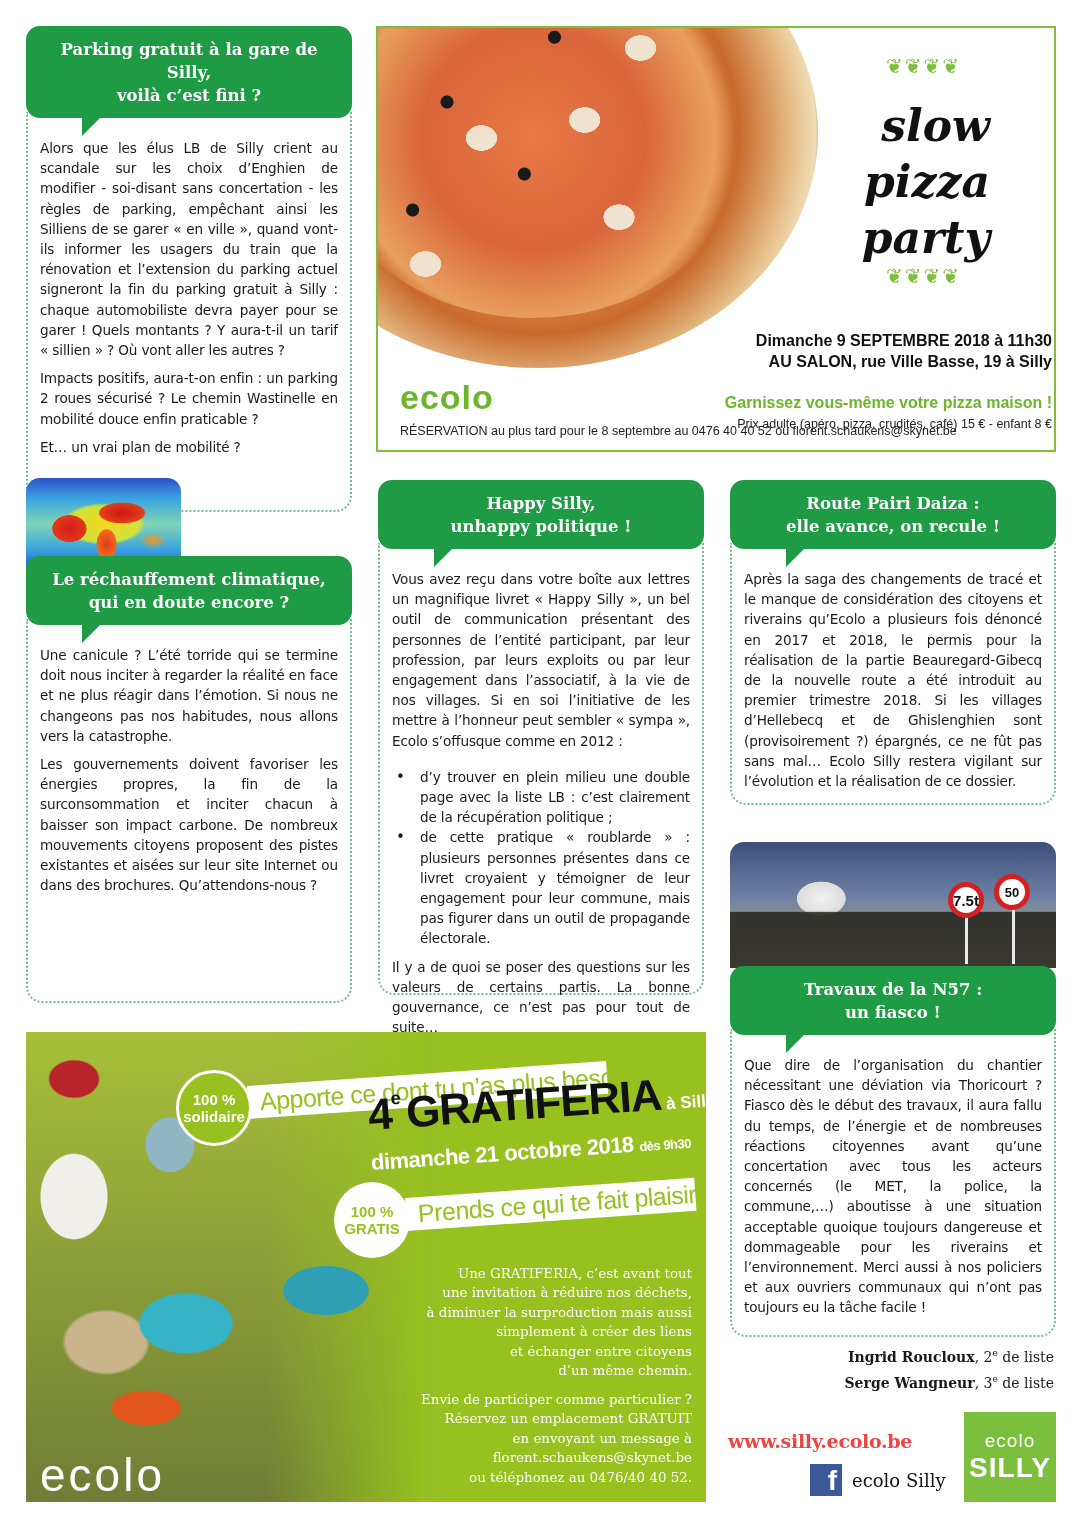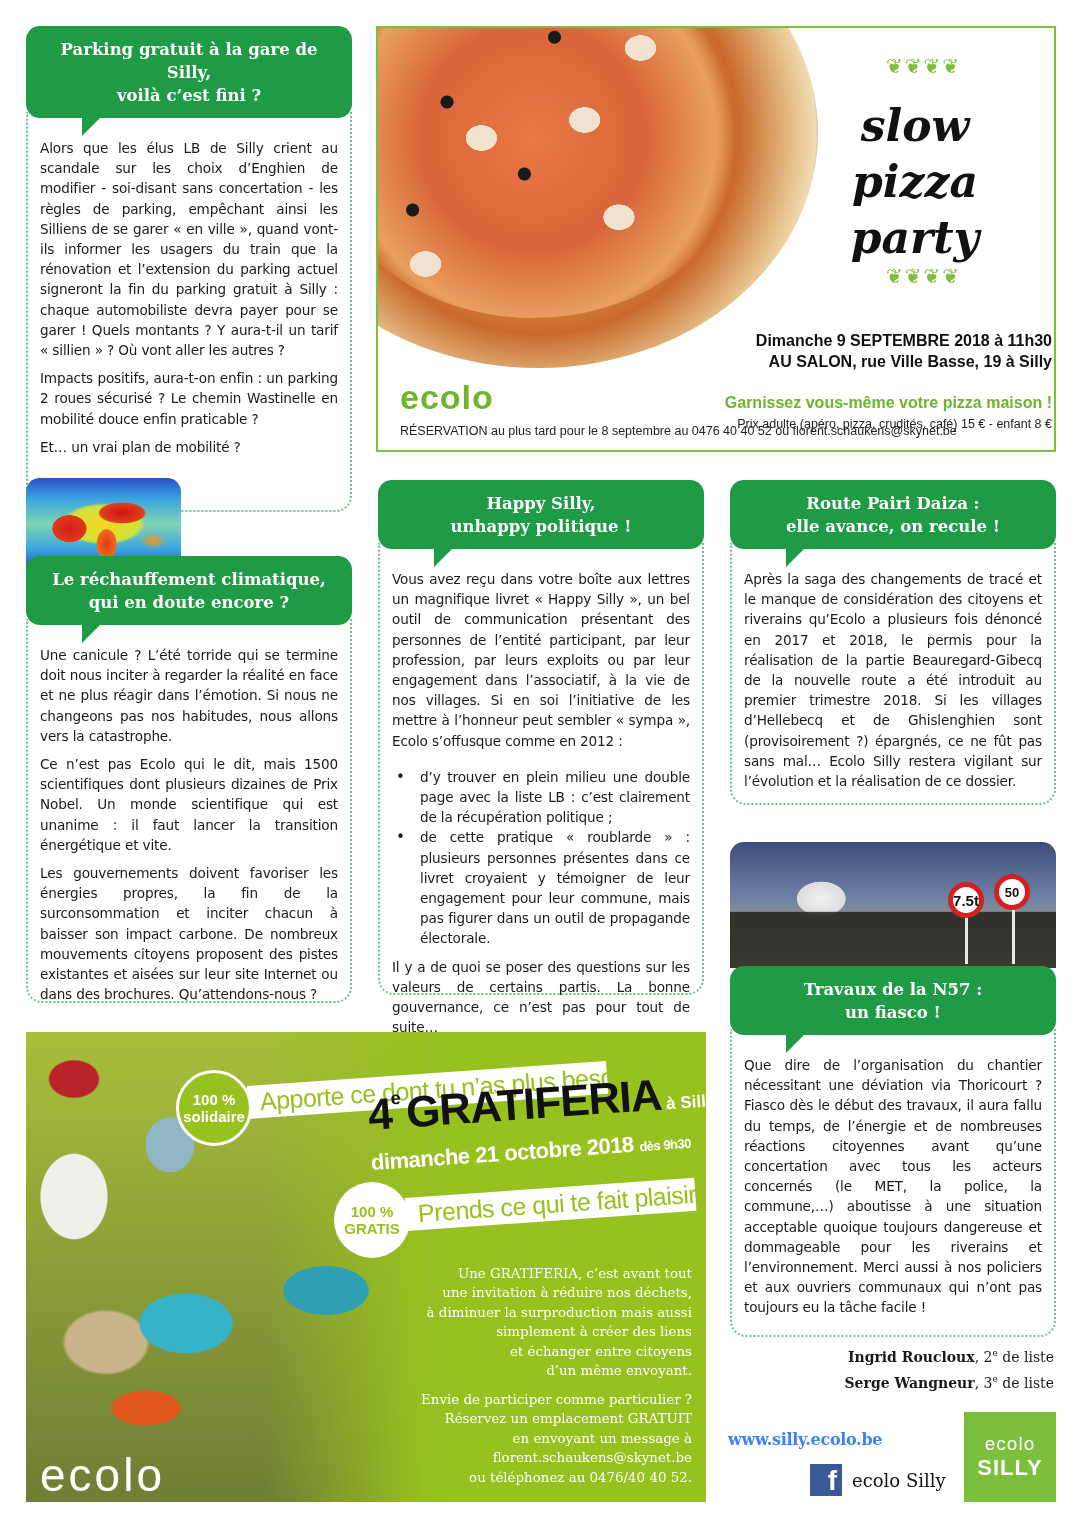--- a/index.html
+++ b/index.html
@@ -98,21 +98,21 @@
       radial-gradient(ellipse 22px 18px at 38% 50%, #efe3cf 0 70%, transparent 72%),
       radial-gradient(ellipse 22px 18px at 62% 45%, #efe3cf 0 70%, transparent 72%),
       radial-gradient(ellipse 22px 18px at 70% 72%, #efe3cf 0 70%, transparent 72%),
       radial-gradient(ellipse 22px 18px at 25% 85%, #efe3cf 0 70%, transparent 72%),
       radial-gradient(ellipse 22px 18px at 75% 25%, #efe3cf 0 70%, transparent 72%),
       radial-gradient(circle at 50% 50%, #e77a45 0%, #d9653a 40%, #e8a060 65%, transparent 72%);
   }
   .slow-title {
     position: absolute; left: 462px; top: 70px; width: 150px;
     font-family: "DejaVu Serif", "Liberation Serif", serif; font-style: italic; font-weight: bold;
-    font-size: 44px; line-height: 56px; color: #111; text-align: center;
+    font-size: 44px; line-height: 56px; color: #111; text-align: right;
   }
   .leaf { position: absolute; color: #7bbf3c; font-size: 20px; letter-spacing: 2px; }
   .pizza-info {
     position: absolute; right: 2px; top: 302px; text-align: right;
     font-family: "Liberation Sans", sans-serif;
   }
   .pizza-date { font-weight: bold; font-size: 16px; line-height: 21px; color: #111; }
   .pizza-tag { font-weight: bold; font-size: 16px; color: #6cb52d; margin-top: 20px; line-height: 21px; }
   .pizza-price { font-size: 12.5px; color: #222; margin-top: 4px; }
   .pizza-resa {
@@ -177,36 +177,36 @@
 
   
   .signatures {
     position: absolute; right: 26px; top: 1342px; text-align: right;
     font-family: "DejaVu Serif", "Liberation Serif", serif; font-size: 14px; line-height: 22px;
   }
   .signatures b { font-weight: bold; }
   .signatures sup { font-size: 9px; }
   .web {
     position: absolute; left: 728px; top: 1430px; font-family: "DejaVu Serif", "Liberation Serif", serif;
-    font-weight: bold; font-size: 16px; color: #3b82f6; letter-spacing: -0.3px;
+    font-weight: bold; font-size: 19px; color: #ef4444; letter-spacing: -0.3px;
   }
   .fb-row { position: absolute; left: 810px; top: 1464px; display: flex; align-items: center; gap: 10px; }
   .fb-icon {
     width: 32px; height: 32px; background: #3b5998; color: #fff; display: flex;
     align-items: flex-end; justify-content: flex-end; padding-right: 5px;
     font-family: "Liberation Sans", sans-serif; font-weight: bold; font-size: 28px; line-height: 30px;
   }
   .fb-label { font-family: "DejaVu Serif", "Liberation Serif", serif; font-size: 18px; color: #111; }
   .ecolo-silly {
     position: absolute; left: 964px; top: 1412px; width: 92px; height: 90px; background: #7bbf3c;
     color: #fff; display: flex; flex-direction: column; align-items: center; justify-content: center;
     font-family: "Liberation Sans", sans-serif; font-weight: bold;
   }
   .ecolo-silly .l1 { font-size: 19px; font-weight: normal; letter-spacing: 1px; }
-  .ecolo-silly .l2 { font-size: 22px; letter-spacing: 1px; }
+  .ecolo-silly .l2 { font-size: 28px; letter-spacing: 1px; }
 </style>
 </head>
 <body>
 
 <div class="article" style="left:26px; top:26px; width:326px;">
   <div class="bubble">
     <div>Parking gratuit à la gare de Silly,</div>
     <div>voilà c’est fini ?</div>
   </div>
   <div class="article-body" style="margin-top:-6px; padding-top:26px; height:400px;">
@@ -237,21 +237,20 @@
 </div>
 
 <div class="article" style="left:26px; top:478px; width:326px;">
   <div class="photo map-photo"></div>
   <div class="bubble" style="margin-top:-14px;">
     <div>Le réchauffement climatique,</div>
     <div>qui en doute encore ?</div>
   </div>
   <div class="article-body" style="margin-top:-6px; padding-top:26px; height:384px;">
     <p>Une canicule ? L’été torride qui se termine doit nous inciter à regarder la réalité en face et ne plus réagir dans l’émotion. Si nous ne changeons pas nos habitudes, nous allons vers la catastrophe.</p>
-    <p>Ce n’est pas Ecolo qui le dit, mais 1500 scientifiques dont plusieurs dizaines de Prix Nobel. Un monde scientifique qui est unanime : il faut lancer la transition énergétique et vite.</p>
     <p>Les gouvernements doivent favoriser les énergies propres, la fin de la surconsommation et inciter chacun à baisser son impact carbone. De nombreux mouvements citoyens proposent des pistes existantes et aisées sur leur site Internet ou dans des brochures. Qu’attendons-nous ?</p>
   </div>
 </div>
 
 <div class="article" style="left:378px; top:480px; width:326px;">
   <div class="bubble">
     <div>Happy Silly,</div>
     <div>unhappy politique !</div>
   </div>
   <div class="article-body" style="margin-top:-6px; padding-top:26px; height:452px;">
@@ -301,21 +300,21 @@
   <div class="grat-badge badge-white" style="left:308px; top:150px;">
     <span>100 %</span>
     <span>GRATIS</span>
   </div>
   <div class="grat-text" style="top:232px;">
     <div>Une GRATIFERIA, c’est avant tout</div>
     <div>une invitation à réduire nos déchets,</div>
     <div>à diminuer la surproduction mais aussi</div>
     <div>simplement à créer des liens</div>
     <div>et échanger entre citoyens</div>
-    <div>d’un même envoyant.</div>
+    <div>d’un même chemin.</div>
   </div>
   <div class="grat-text" style="top:358px;">
     <div>Envie de participer comme particulier ?</div>
     <div>Réservez un emplacement GRATUIT</div>
     <div>en envoyant un message à</div>
     <div>florent.schaukens@skynet.be</div>
     <div>ou téléphonez au 0476/40 40 52.</div>
   </div>
   <div class="ecolo-logo ecolo-white">ecolo</div>
 </div>

